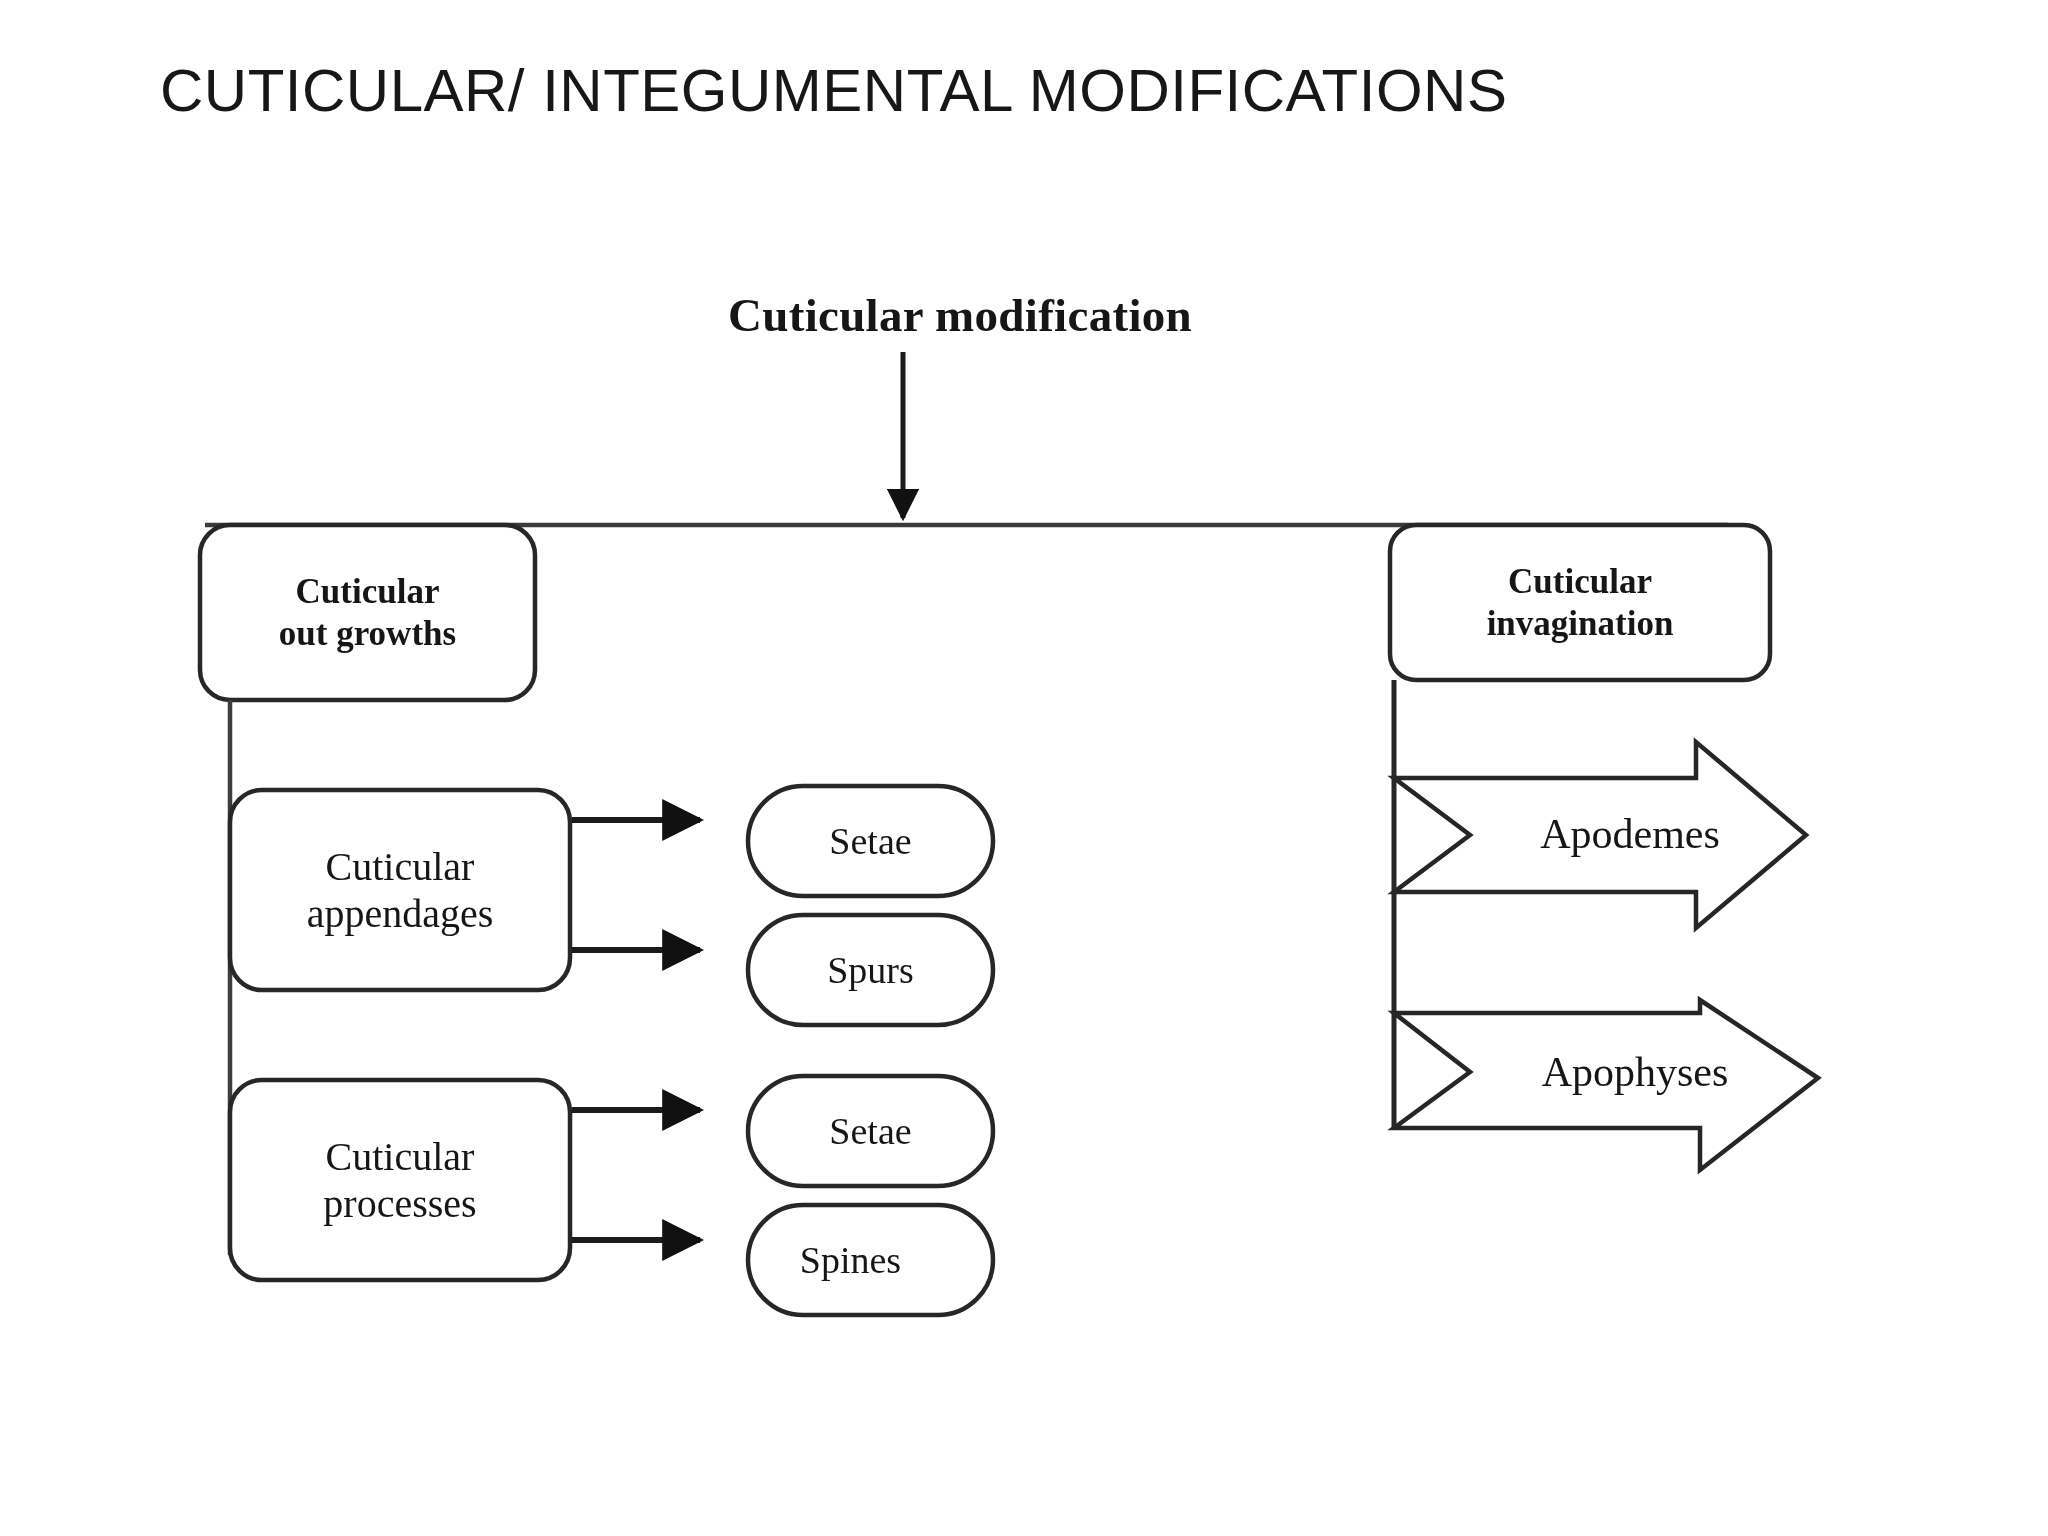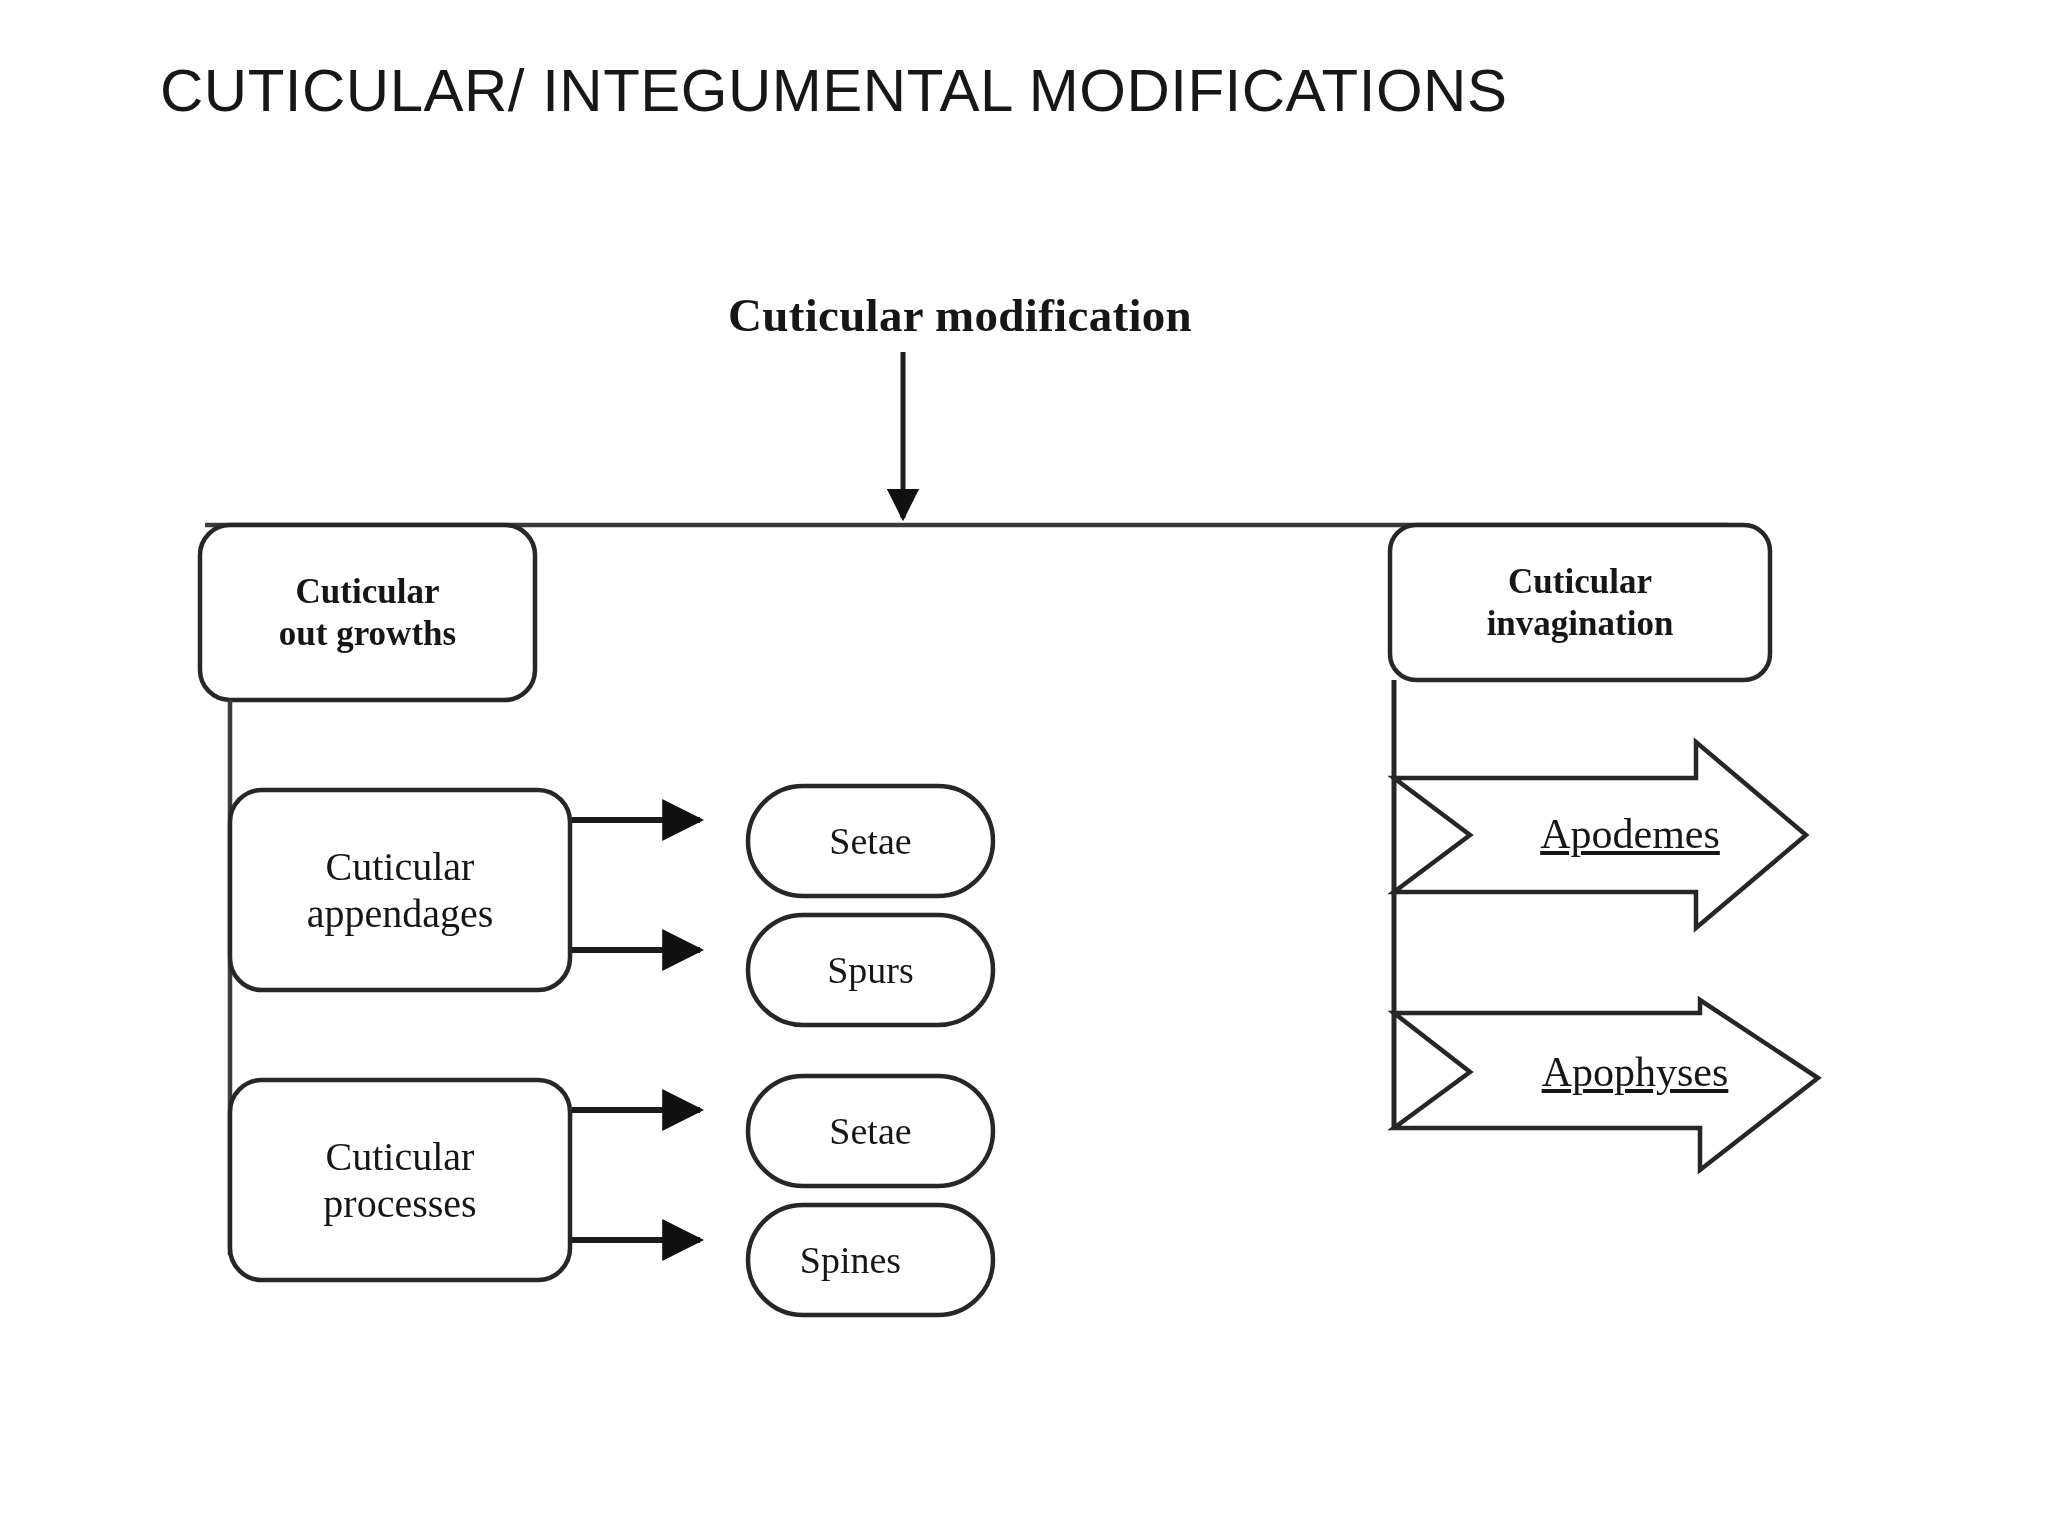--- a/index.html
+++ b/index.html
@@ -64,21 +64,20 @@
     font-weight: 400;
     font-size: 40px;
   }
   .lbl-leaf {
     font-weight: 400;
     font-size: 38px;
   }
   .lbl-arrow {
     font-weight: 400;
     font-size: 42px;
-    text-decoration: underline;
   }
   .lbl-heading {
     font-weight: 700;
     font-size: 47px;
     letter-spacing: 0.3px;
   }
 </style>
 </head>
 <body style="background: rgb(255, 255, 255);">
 

